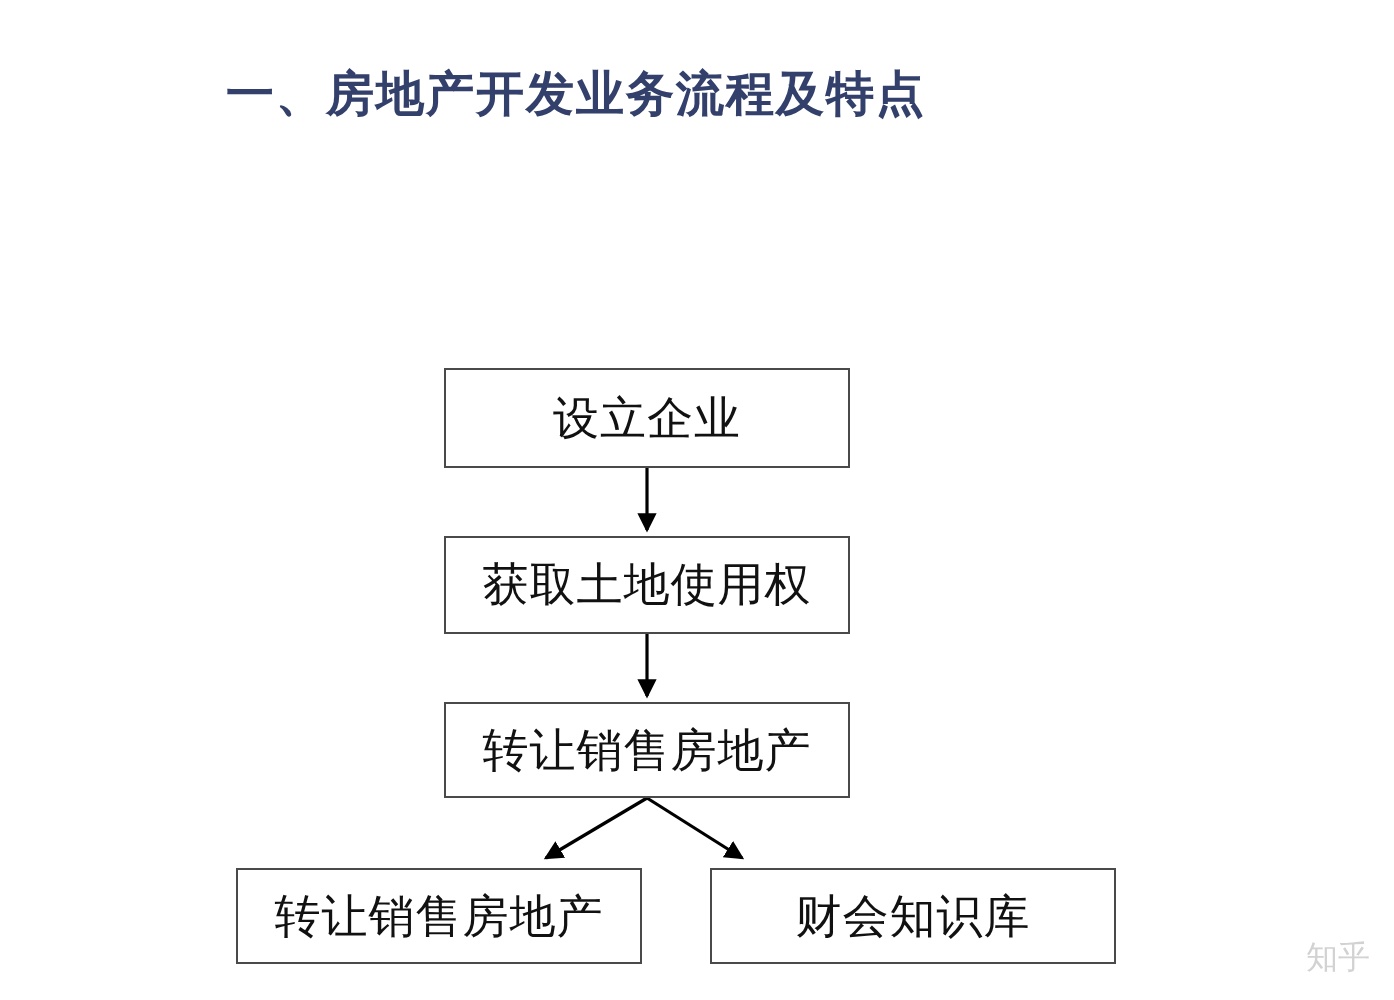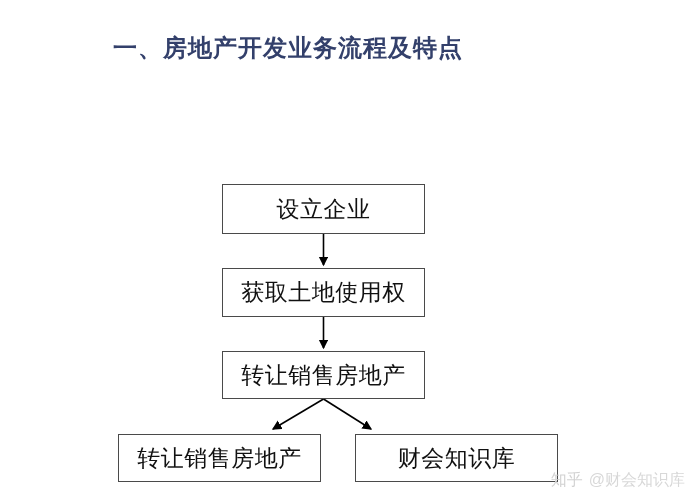--- a/index.html
+++ b/index.html
@@ -121,16 +121,15 @@
     <div class="flow-box b3">转让销售房地产</div>
 
     <div class="flow-box b4">转让销售房地产</div>
 
     <div class="flow-box b5">财会知识库</div>
 
   </div>
 
   <div id="watermark">
     <span class="wm-logo">知乎</span>
-    <span class="wm-handle">@财会知识库</span>
   </div>
 
 </div>
 
 </body></html>

